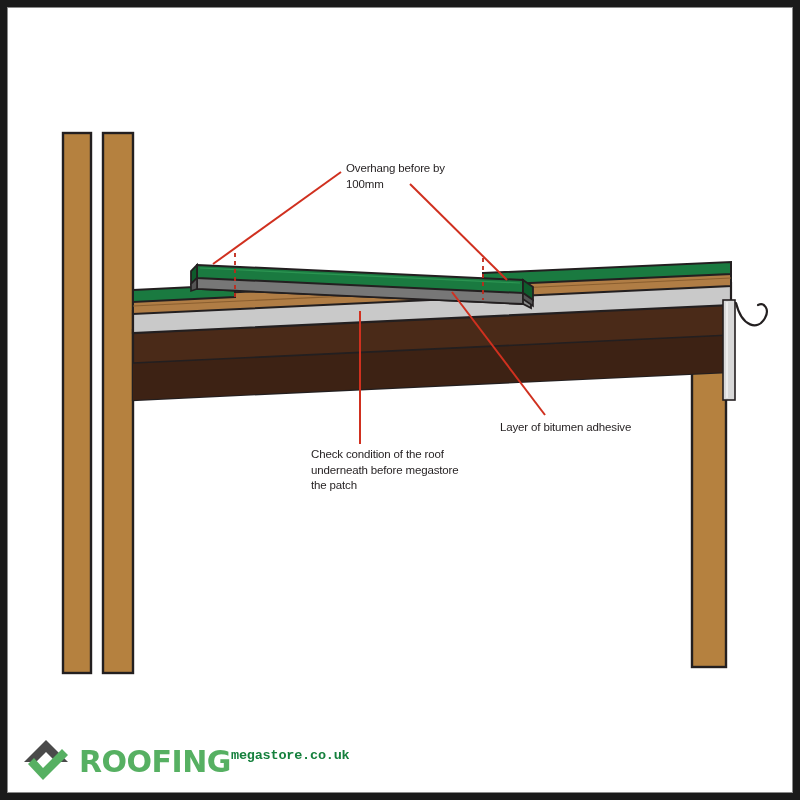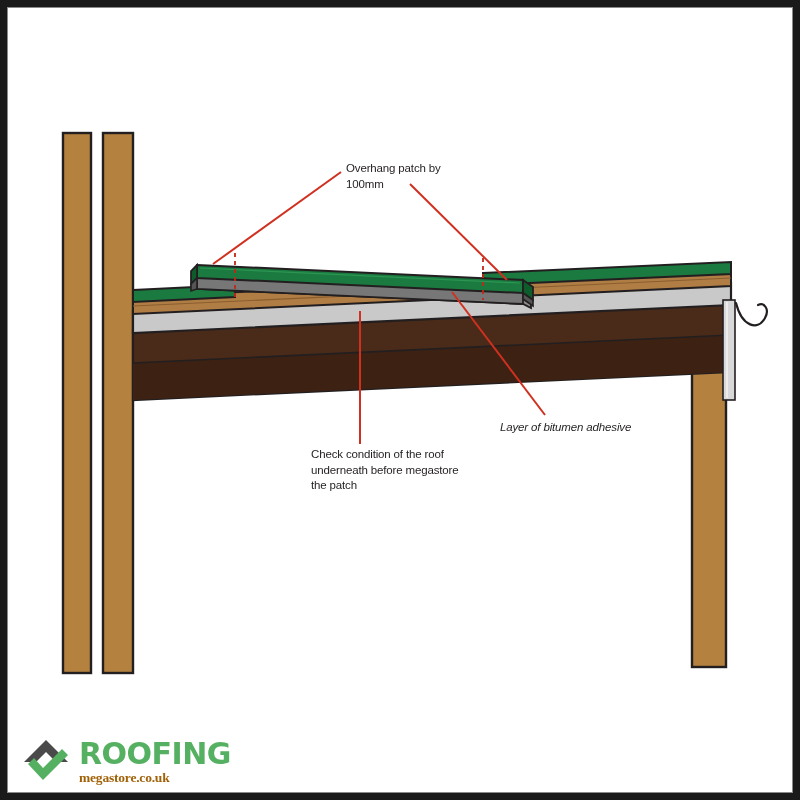--- a/index.html
+++ b/index.html
@@ -47,46 +47,46 @@
   .anno {
     position: absolute;
     color: #231f20;
     font-family: "Liberation Sans", sans-serif;
     font-size: 11.5px;
     line-height: 15.5px;
     white-space: pre-line;
     letter-spacing: -0.15px;
   }
   #anno-overhang { left: 346px; top: 161px; width: 130px; }
-  #anno-bitumen  { left: 500px; top: 420px; width: 160px; font-style: italic; }
+  #anno-bitumen  { left: 500px; top: 420px; width: 160px; }
   #anno-check    { left: 311px; top: 447px; width: 150px; }
 
   
   #logo {
     position: absolute;
     left: 22px;
     top: 738px;
     display: flex;
     align-items: center;
     gap: 9px;
   }
   #logo-mark { width: 48px; height: 48px; display: block; }
-  #logo-text { display: flex; flex-direction: column; line-height: 1; }
+  #logo-text { display: flex; flex-direction: row; line-height: 1; }
   #logo-word {
     font-family: "DejaVu Sans", sans-serif;
     font-weight: bold;
     font-size: 30px;
     color: #56b062;
     letter-spacing: -0.5px;
   }
   #logo-sub {
-    font-family: Liberation Serif, serif;
+    font-family: Liberation Mono, monospace;
     font-weight: bold;
     font-size: 13.5px;
-    color: #a16207;
+    color: #15803d;
     margin-top: 2px;
     letter-spacing: -0.2px;
   }
 </style>
 </head>
 <body>
 
 <div id="page">
 
   <svg id="diagram-svg" width="800" height="800" viewBox="0 0 800 800">
@@ -171,21 +171,21 @@
     </g>
     <g>
       <line x1="452" y1="292" x2="545" y2="415" stroke="#d0301f" stroke-width="2.0"></line>
     </g>
     <g>
       <line x1="360" y1="311" x2="360" y2="444" stroke="#d0301f" stroke-width="2.0"></line>
     </g>
 
   </svg>
 
-  <div class="anno" id="anno-overhang">Overhang patch by
+  <div class="anno" id="anno-overhang">Overhang before by
 100mm</div>
 
   <div class="anno" id="anno-bitumen">Layer of bitumen adhesive</div>
 
   <div class="anno" id="anno-check">Check condition of the roof
 underneath before megastore
 the patch</div>
 
   <div id="logo">
     <svg id="logo-mark" viewBox="0 0 48 48">

